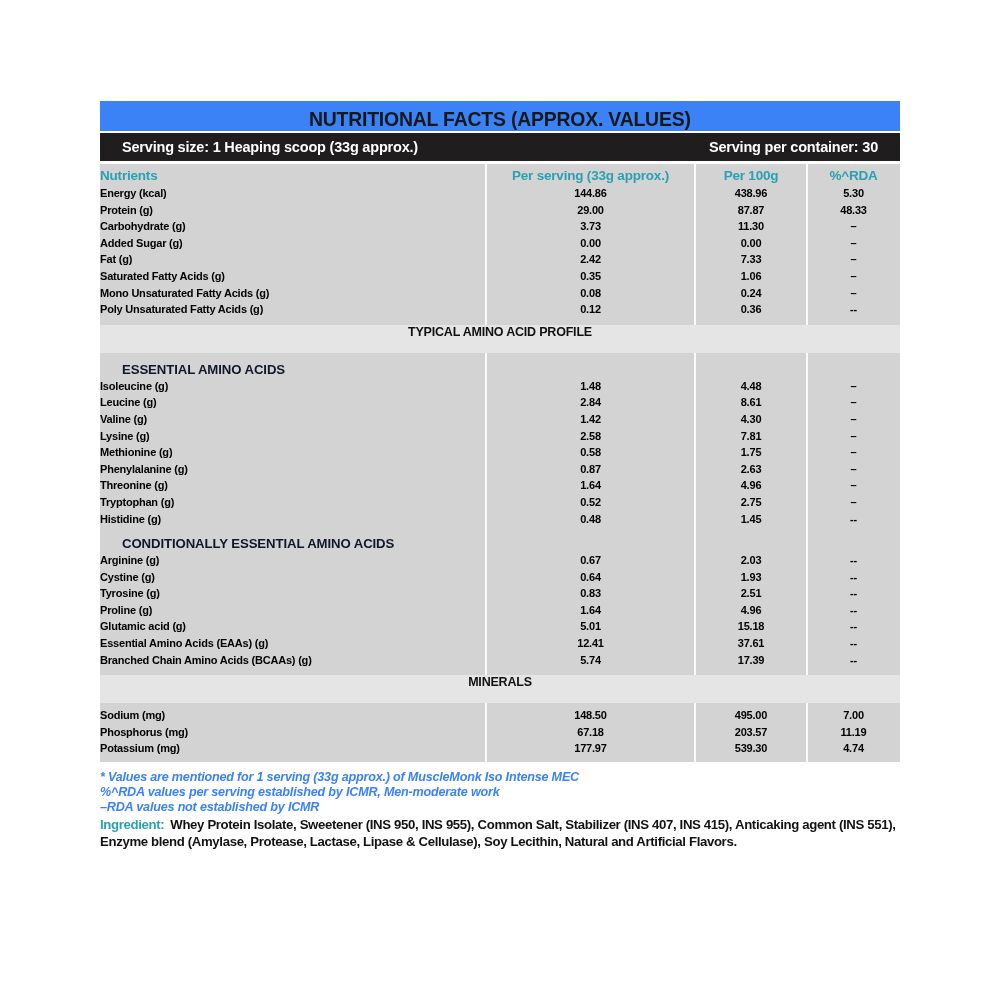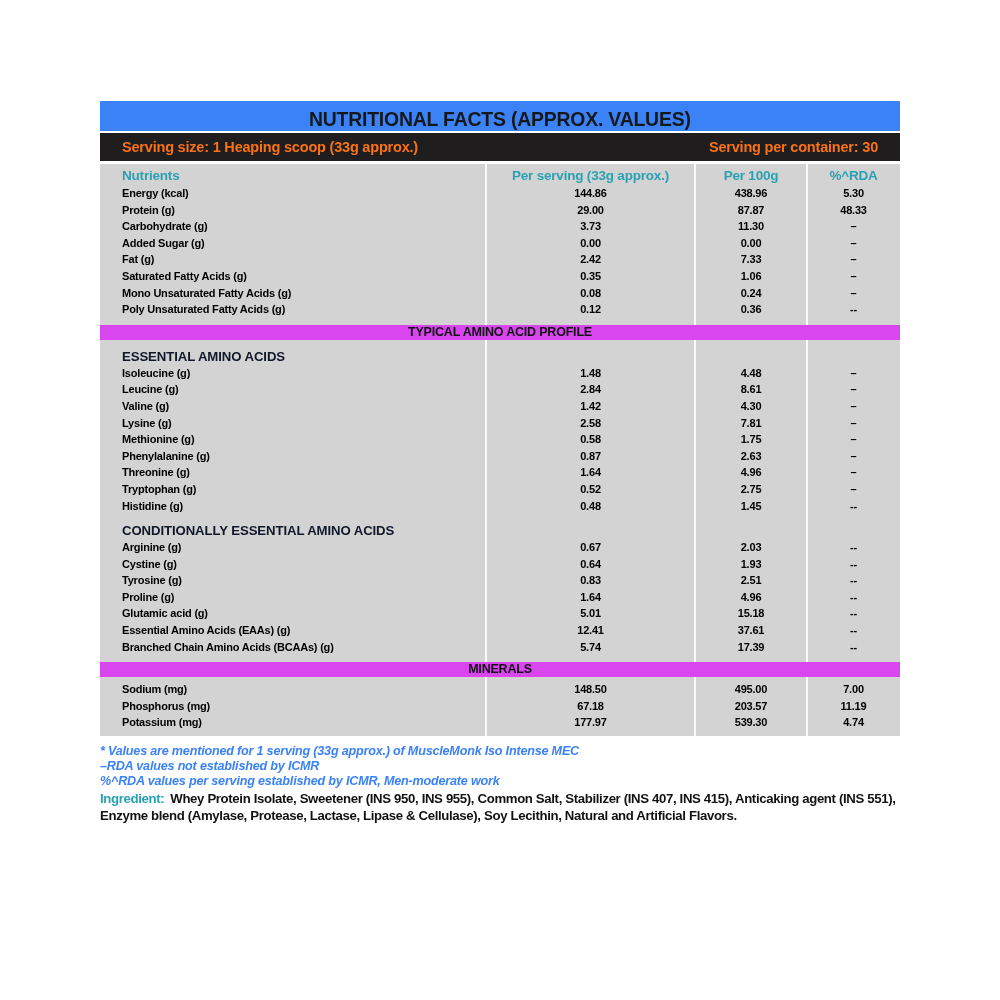--- a/index.html
+++ b/index.html
@@ -27,21 +27,21 @@
     font-size:20px;font-weight:bold;color:#15181a;
     letter-spacing:-0.2px;
     transform:scaleX(0.97);
     white-space:nowrap;
   }
   
   .serving-bar{
     margin-top:2px;
     height:28px;
     background:#201d1e;
-    color:#f97316;
+    color:#ffffff;
     display:flex;align-items:center;justify-content:space-between;
     padding:0 22px;
     font-size:14.5px;font-weight:bold;
     letter-spacing:-0.2px;
   }
   
   .ntable{
     margin-top:3px;
     background:#d3d3d3;
     position:relative;
@@ -55,28 +55,28 @@
   .vl-2{left:594px;}
   .vl-3{left:706px;}
   .nrow{
     display:grid;
     grid-template-columns:386px 209px 112px 93px;
     height:16.6px;line-height:16.6px;
     font-size:11px;font-weight:bold;color:#000000;
     letter-spacing:-0.2px;
     position:relative;z-index:2;
   }
-  .nrow .c-name{padding-left:22px;text-align:left;white-space:nowrap;}
+  .nrow .c-name{text-align:left;white-space:nowrap;}
   .nrow .c-val{text-align:center;}
   .nrow.head{color:#2aa1b2;height:18px;line-height:18px;font-size:13.5px;}
   .nrow.head .c-val{font-size:13.5px;}
   .band{
     position:relative;z-index:3;
-    background:#d946ef;
-    height:15px;line-height:15px;
+    background:#e5e5e5;
+    height:28px;line-height:15px;
     text-align:center;
     font-size:12.5px;font-weight:bold;color:#111111;
     letter-spacing:-0.2px;
     margin:7px 0 4px;
   }
   .subtitle{
     position:relative;z-index:2;
     height:17px;line-height:17px;
     padding-left:22px;
     font-size:13.2px;font-weight:bold;color:#0f172a;
@@ -291,22 +291,22 @@
             <div class="c-name">Potassium (mg)</div>
             <div class="c-val">177.97</div>
             <div class="c-val">539.30</div>
             <div class="c-val">4.74</div>
           </div>
         </div>
     </div>
 
     <div class="notes">
       <div>* Values are mentioned for 1 serving (33g approx.) of MuscleMonk Iso Intense MEC</div>
+      <div>%^RDA values per serving established by ICMR, Men-moderate work</div>
       <div>–RDA values not established by ICMR</div>
-      <div>%^RDA values per serving established by ICMR, Men-moderate work</div>
     </div>
 
     <div class="ingredient">
       <span class="ing-label">Ingredient:</span><span>Whey Protein Isolate, Sweetener (INS 950, INS 955), Common Salt, Stabilizer (INS 407, INS 415), Anticaking agent (INS 551), Enzyme blend (Amylase, Protease, Lactase, Lipase &amp; Cellulase), Soy Lecithin, Natural and Artificial Flavors.</span>
     </div>
 
   </div>
 </div>
 
 </body></html>

